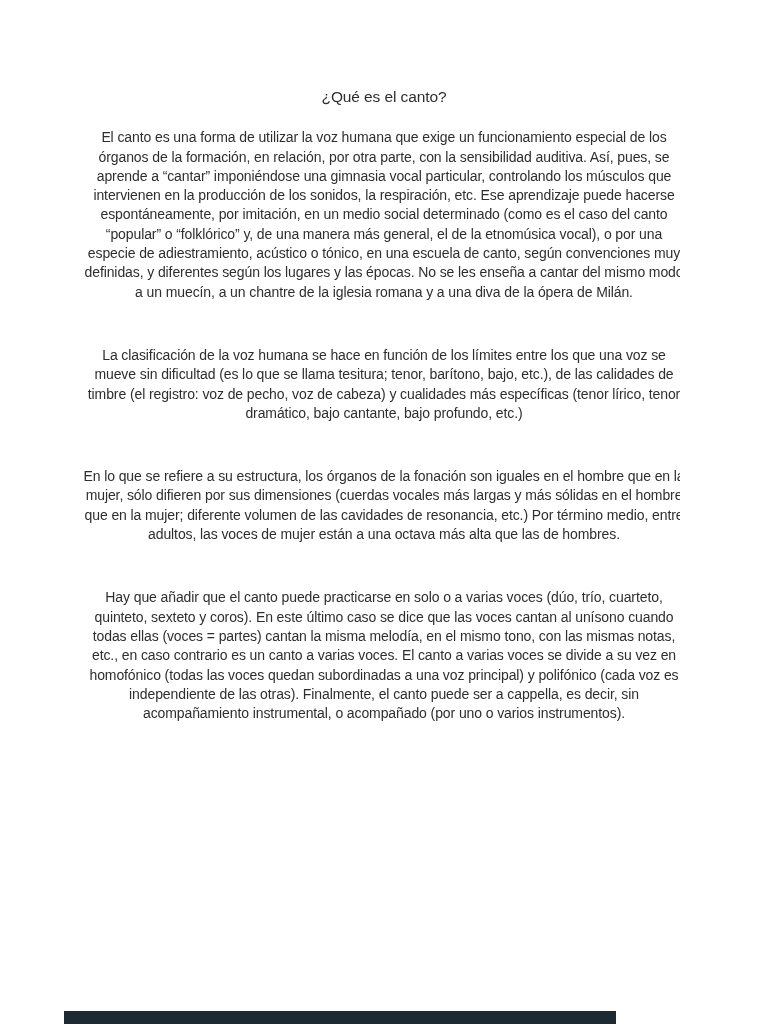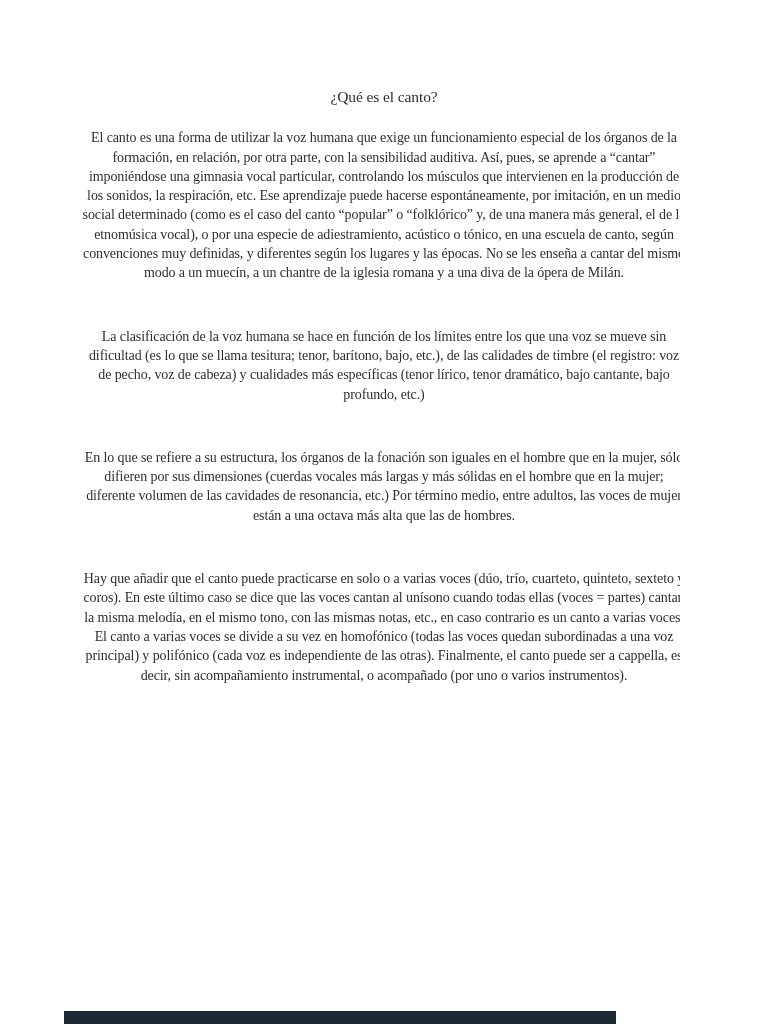--- a/index.html
+++ b/index.html
@@ -6,21 +6,21 @@
     margin: 0;
     padding: 0;
     background: #ffffff;
   }
   .page {
     position: relative;
     width: 680px;
     height: 1024px;
     background: var(--page-bg, #ffffff);
     overflow: hidden;
-    font-family: Liberation Serif, serif;
+    font-family: Liberation Sans, sans-serif;
     border-radius: 24px;
   }
   .content {
     position: absolute;
     left: 64px;
     top: 0;
     width: 640px;
     text-align: center;
     color: var(--text-color, #2e2e2e);
     font-size: 14px;

